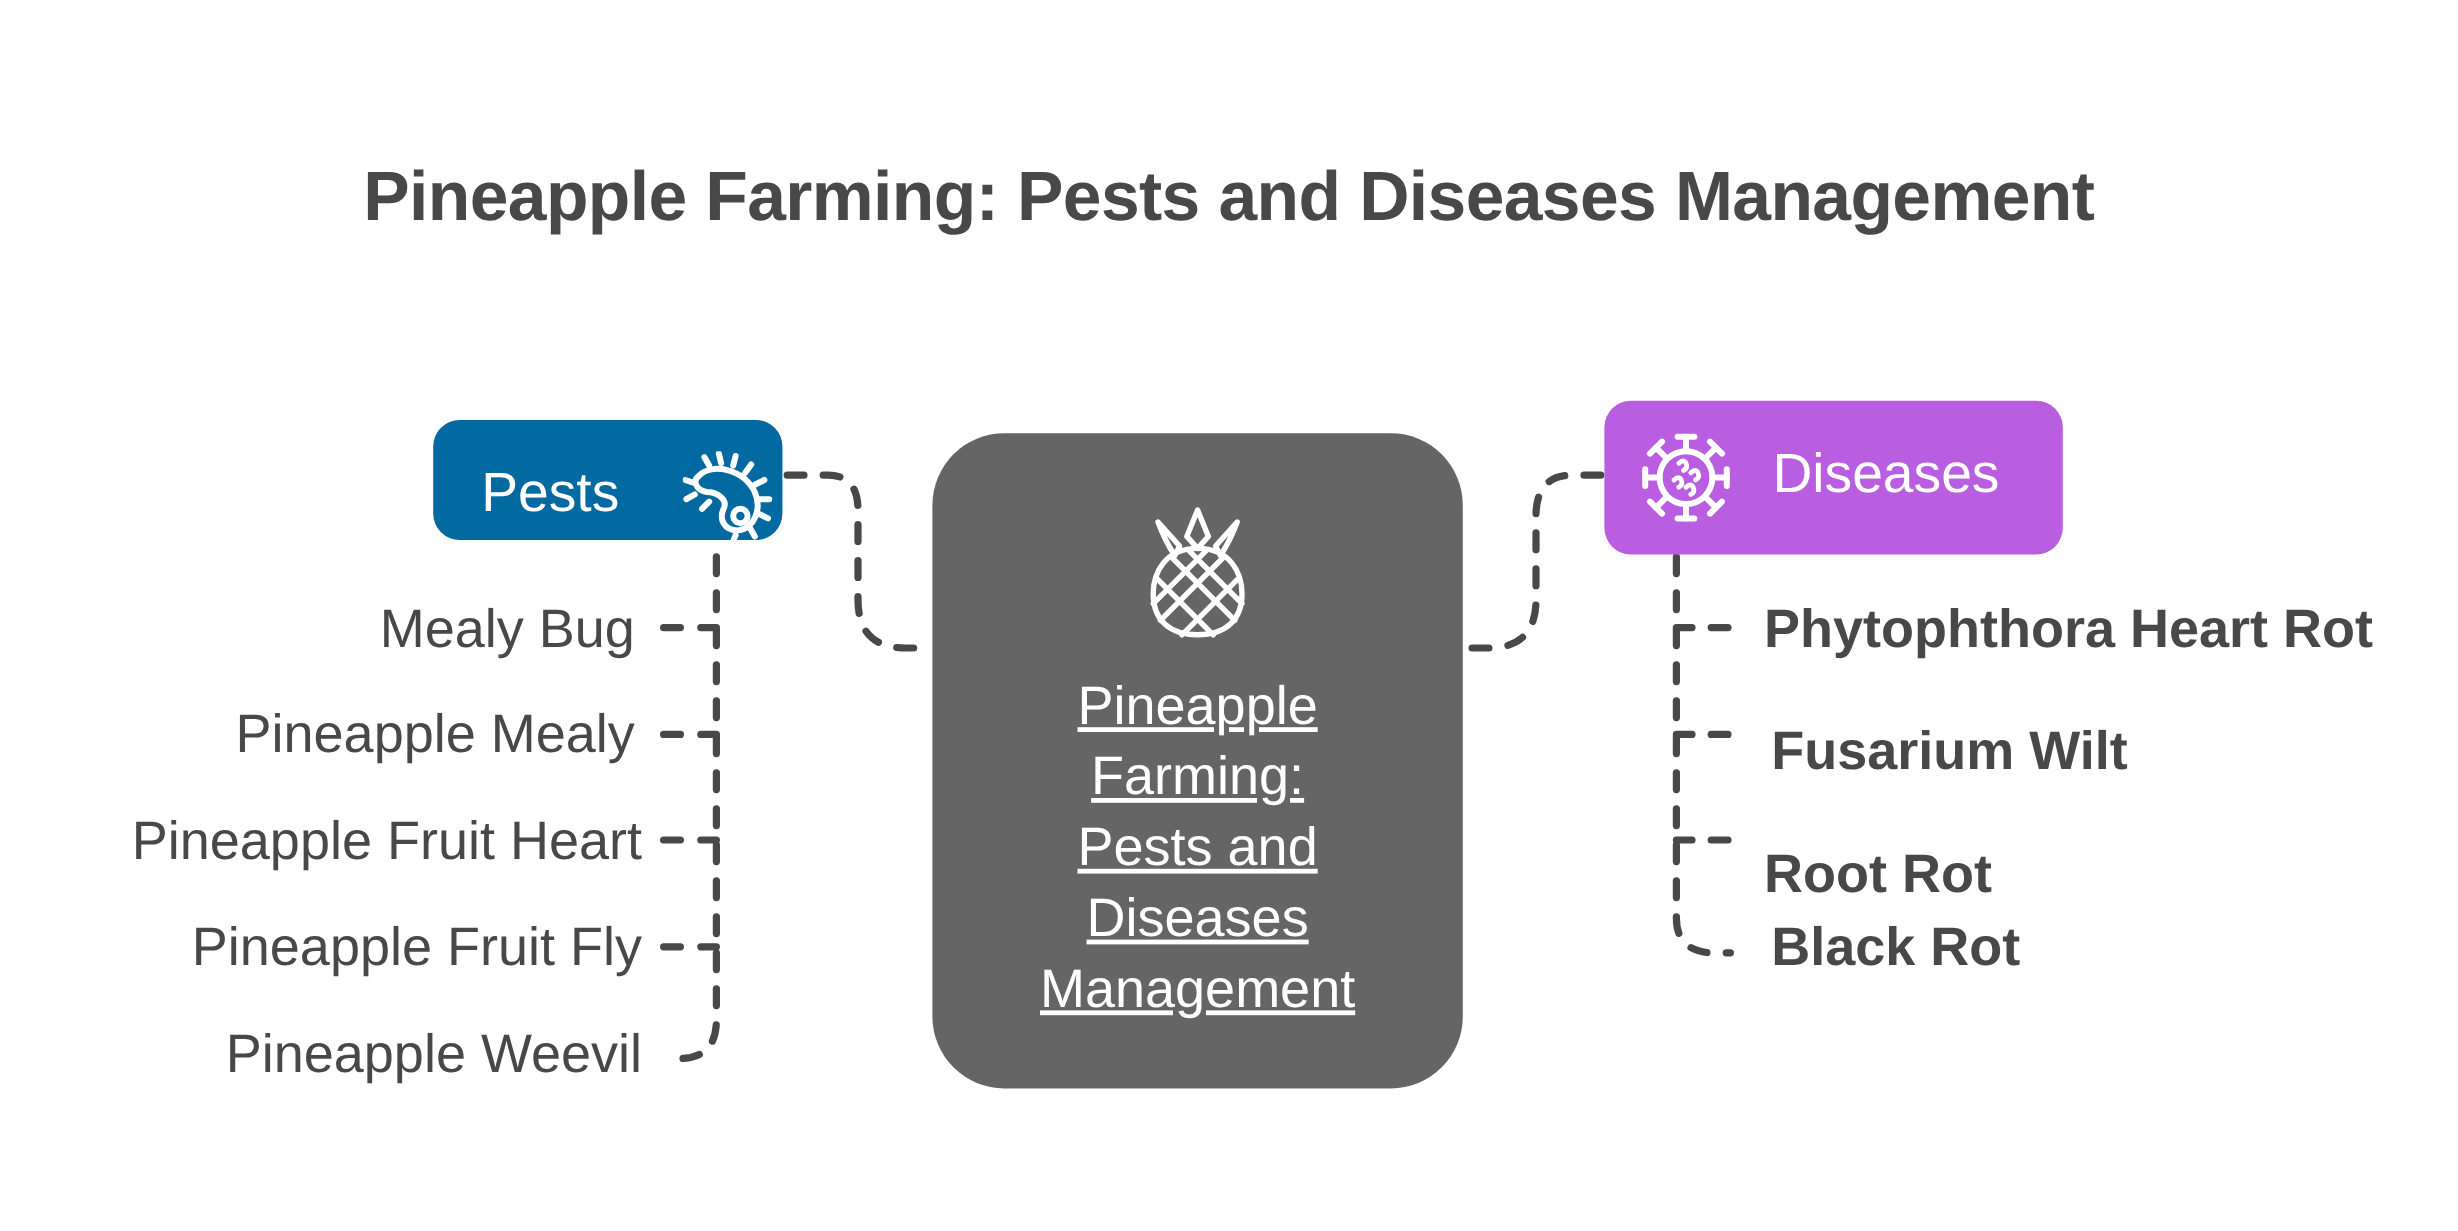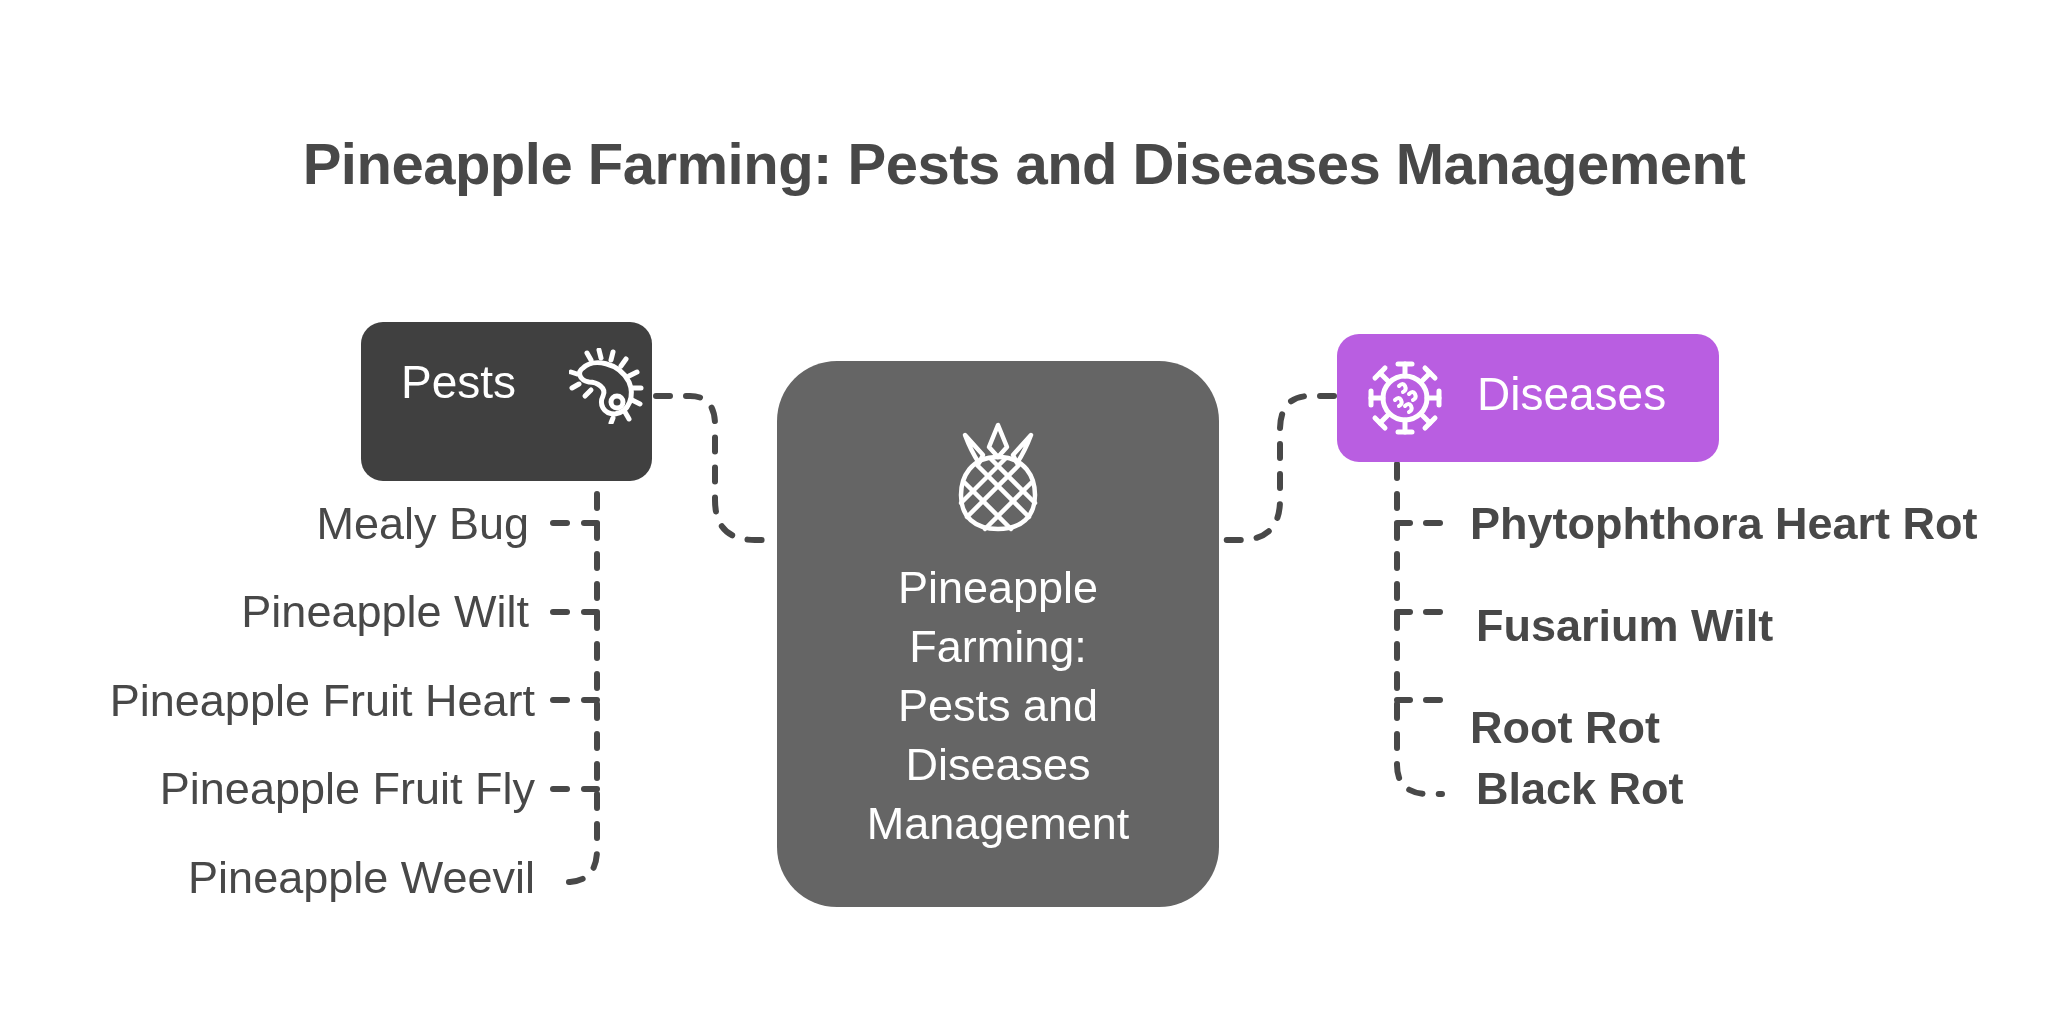--- a/index.html
+++ b/index.html
@@ -2,31 +2,31 @@
 <html><head>
   <meta charset="utf-8">
   <style>
     html, body { margin: 0; padding: 0; background: #ffffff; }
     body { width: 2048px; height: 1026px; position: relative; overflow: hidden;
            font-family: "Liberation Sans", "DejaVu Sans", sans-serif; color: #484848; }
     .title { position: absolute; left: 0; width: 2048px; top: 130px; text-align: center;
              font-size: 58px; font-weight: bold; color: #484848; letter-spacing: -0.5px; }
     .connectors { position: absolute; left: 0; top: 0; }
     .box { position: absolute; border-radius: 22px; display: flex; align-items: center; color: #ffffff; }
-    .pests-box { left: 361px; top: 322px; width: 291px; height: 159px; background: #404040; }
+    .pests-box { left: 361px; top: 350px; width: 291px; height: 100px; background: #0369a1; }
     .pests-box .label { position: absolute; left: 40px; top: 33px; font-size: 46px; }
     .pests-box .icon { position: absolute; left: 208px; top: 26px; width: 76px; height: 76px; }
     .diseases-box { left: 1337px; top: 334px; width: 382px; height: 128px; background: #b95ee1; }
     .diseases-box .icon { position: absolute; left: 28px; top: 24px; width: 80px; height: 80px; }
     .diseases-box .label { position: absolute; left: 140px; top: 33px; font-size: 46px; }
     .center-box { position: absolute; left: 777px; top: 361px; width: 442px; height: 546px;
                   background: #656565; border-radius: 60px; color: #fff; }
     .center-box .icon { position: absolute; left: 180px; top: 60px; width: 82px; height: 112px; }
     .center-box .label { position: absolute; left: 0; width: 442px; top: 197px; text-align: center;
-                         font-size: 45px; line-height: 59px; white-space: pre-line; }
+                         font-size: 45px; line-height: 59px; white-space: pre-line; text-decoration: underline; }
     .item { position: absolute; font-size: 45px; color: #484848; white-space: nowrap; line-height: 54px; }
     .left-item { text-align: center; right: calc(2048px - 529px); }
     .right-item { left: 1470px; font-weight: bold; }
   </style>
 </head>
 <body>
 
 <div class="title">Pineapple Farming: Pests and Diseases Management</div>
 
 <svg class="connectors" width="2048" height="1026" viewBox="0 0 2048 1026">
@@ -127,21 +127,21 @@
     </g>
   </svg>
   <div class="label">Pineapple
 Farming:
 Pests and
 Diseases
 Management</div>
 </div>
 
 <div class="item left-item" style="top:497px">Mealy Bug</div>
-<div class="item left-item" style="top:585px">Pineapple Wilt</div>
+<div class="item left-item" style="top:585px">Pineapple Mealy</div>
 <div class="item left-item" style="top:674px; right:calc(2048px - 535px)">Pineapple Fruit Heart</div>
 <div class="item left-item" style="top:762px; right:calc(2048px - 535px)">Pineapple Fruit Fly</div>
 <div class="item left-item" style="top:851px; right:calc(2048px - 535px)">Pineapple Weevil</div>
 
 <div class="item right-item" style="top:497px">Phytophthora Heart Rot</div>
 <div class="item right-item" style="top:599px; left:1476px">Fusarium Wilt</div>
 <div class="item right-item" style="top:701px">Root Rot</div>
 <div class="item right-item" style="top:762px; left:1476px">Black Rot</div>
 
 </body></html>

